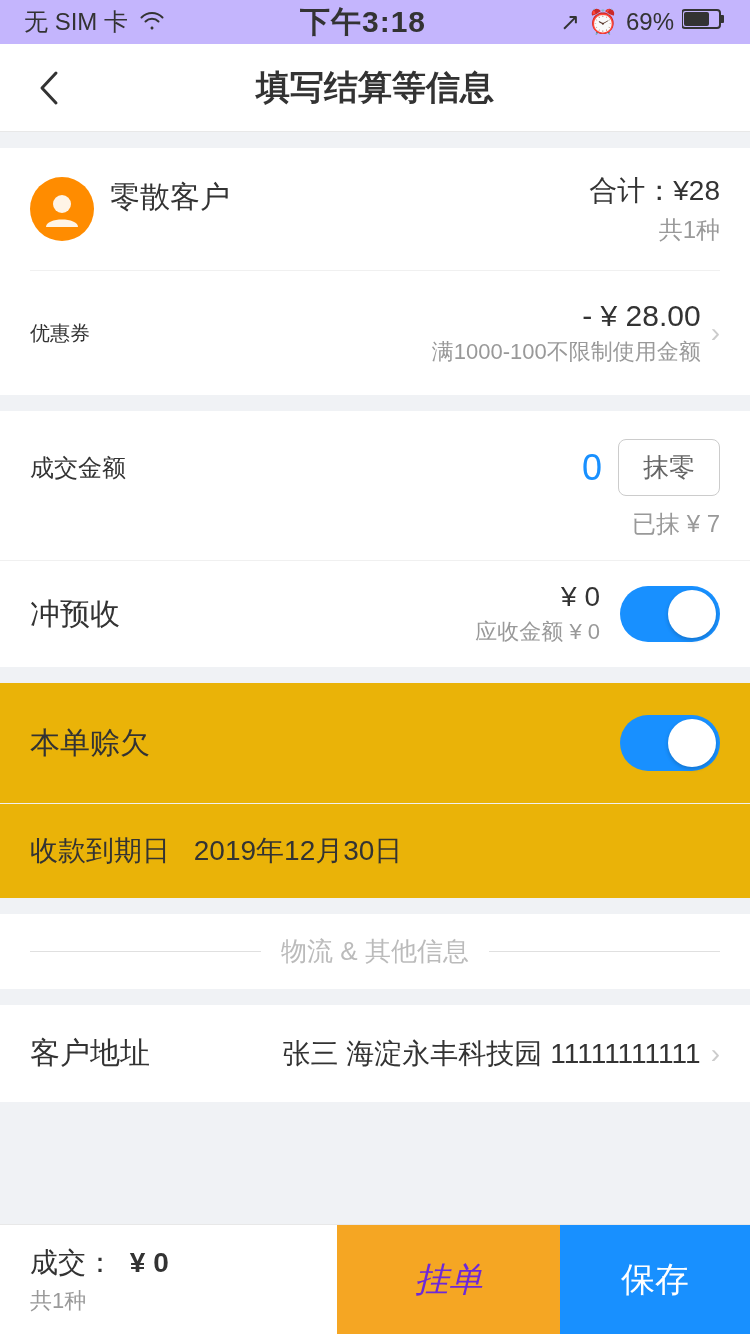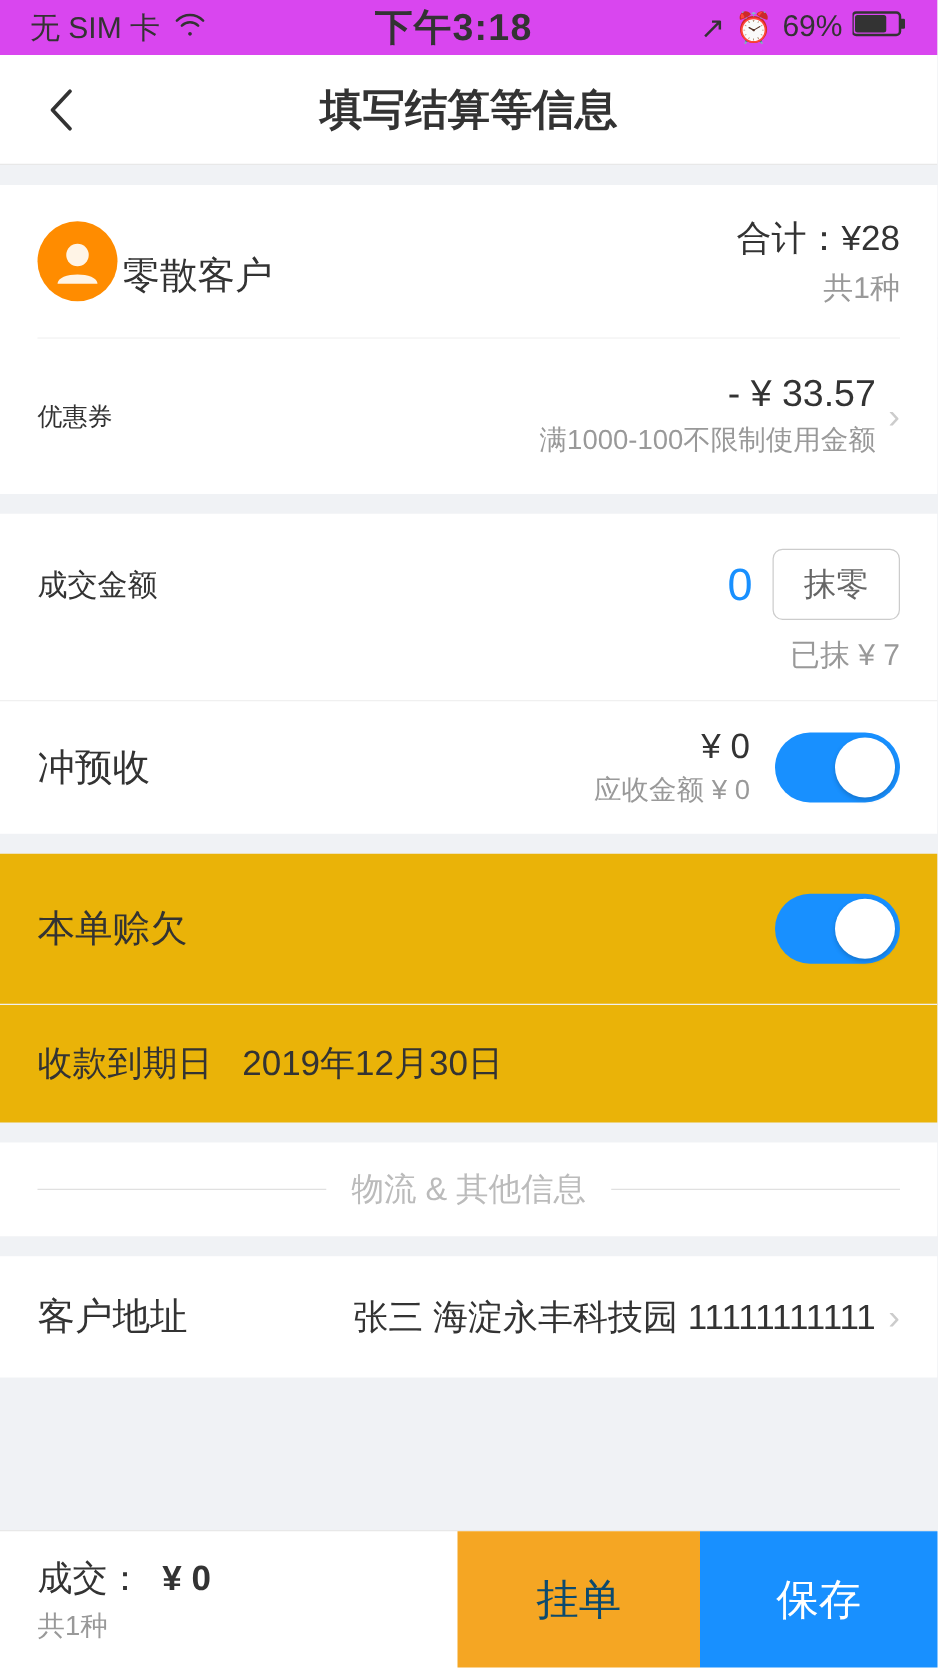--- a/index.html
+++ b/index.html
@@ -11,21 +11,21 @@
       background: #f0f2f5;
       font-size: 28px;
       color: #333;
       position: relative;
     }
 
     
     .status-bar {
       width: 750px;
       height: 44px;
-      background: #d946ef;
+      background: #c4b5fd;
       display: flex;
       align-items: center;
       justify-content: space-between;
       padding: 0 24px;
       font-size: 26px;
       font-weight: 500;
     }
     .status-left {
       display: flex;
       align-items: center;
@@ -86,22 +86,22 @@
     
     .customer-row {
       display: flex;
       align-items: center;
       justify-content: space-between;
       padding: 24px 30px;
       background: #fff;
     }
     .customer-left {
       display: flex;
-      align-items: flex-end;
-      gap: 4px;
+      align-items: flex-start;
+      gap: 16px;
     }
     .customer-avatar {
       width: 64px;
       height: 64px;
       border-radius: 50%;
       background: #ff8c00;
       display: flex;
       align-items: center;
       justify-content: center;
     }
@@ -363,30 +363,31 @@
     .bottom-count {
       font-size: 22px;
       color: #999;
       margin-top: 4px;
     }
     .bottom-actions {
       display: flex;
       height: 100%;
     }
     .btn-hang {
-      width: 194px;
+      width: 223px;
       height: 100%;
       background: #f5a623;
       display: flex;
       align-items: center;
       justify-content: center;
       font-size: 34px;
-      color: #0c4a6e;
+      color: #6d28d9;
       font-weight: 500;
       cursor: pointer;
+      font-style: italic;
     }
     .btn-save {
       width: 190px;
       height: 100%;
       background: #1890ff;
       display: flex;
       align-items: center;
       justify-content: center;
       font-size: 34px;
       color: #fff;
@@ -450,21 +451,21 @@
         <div class="total-count">共1种</div>
       </div>
     </div>
 
     <div class="divider"></div>
 
     <div class="coupon-row">
       <span class="coupon-label">优惠券</span>
       <div class="coupon-right">
         <div class="coupon-info">
-          <div class="coupon-amount">- ¥ 33.57</div>
+          <div class="coupon-amount">- ¥ 28.00</div>
           <div class="coupon-desc">满1000-100不限制使用金额</div>
         </div>
         <span class="chevron-right">›</span>
       </div>
     </div>
   </div>
 
   <div class="deal-section">
     <div class="deal-row">
       <span class="deal-label">成交金额</span>

